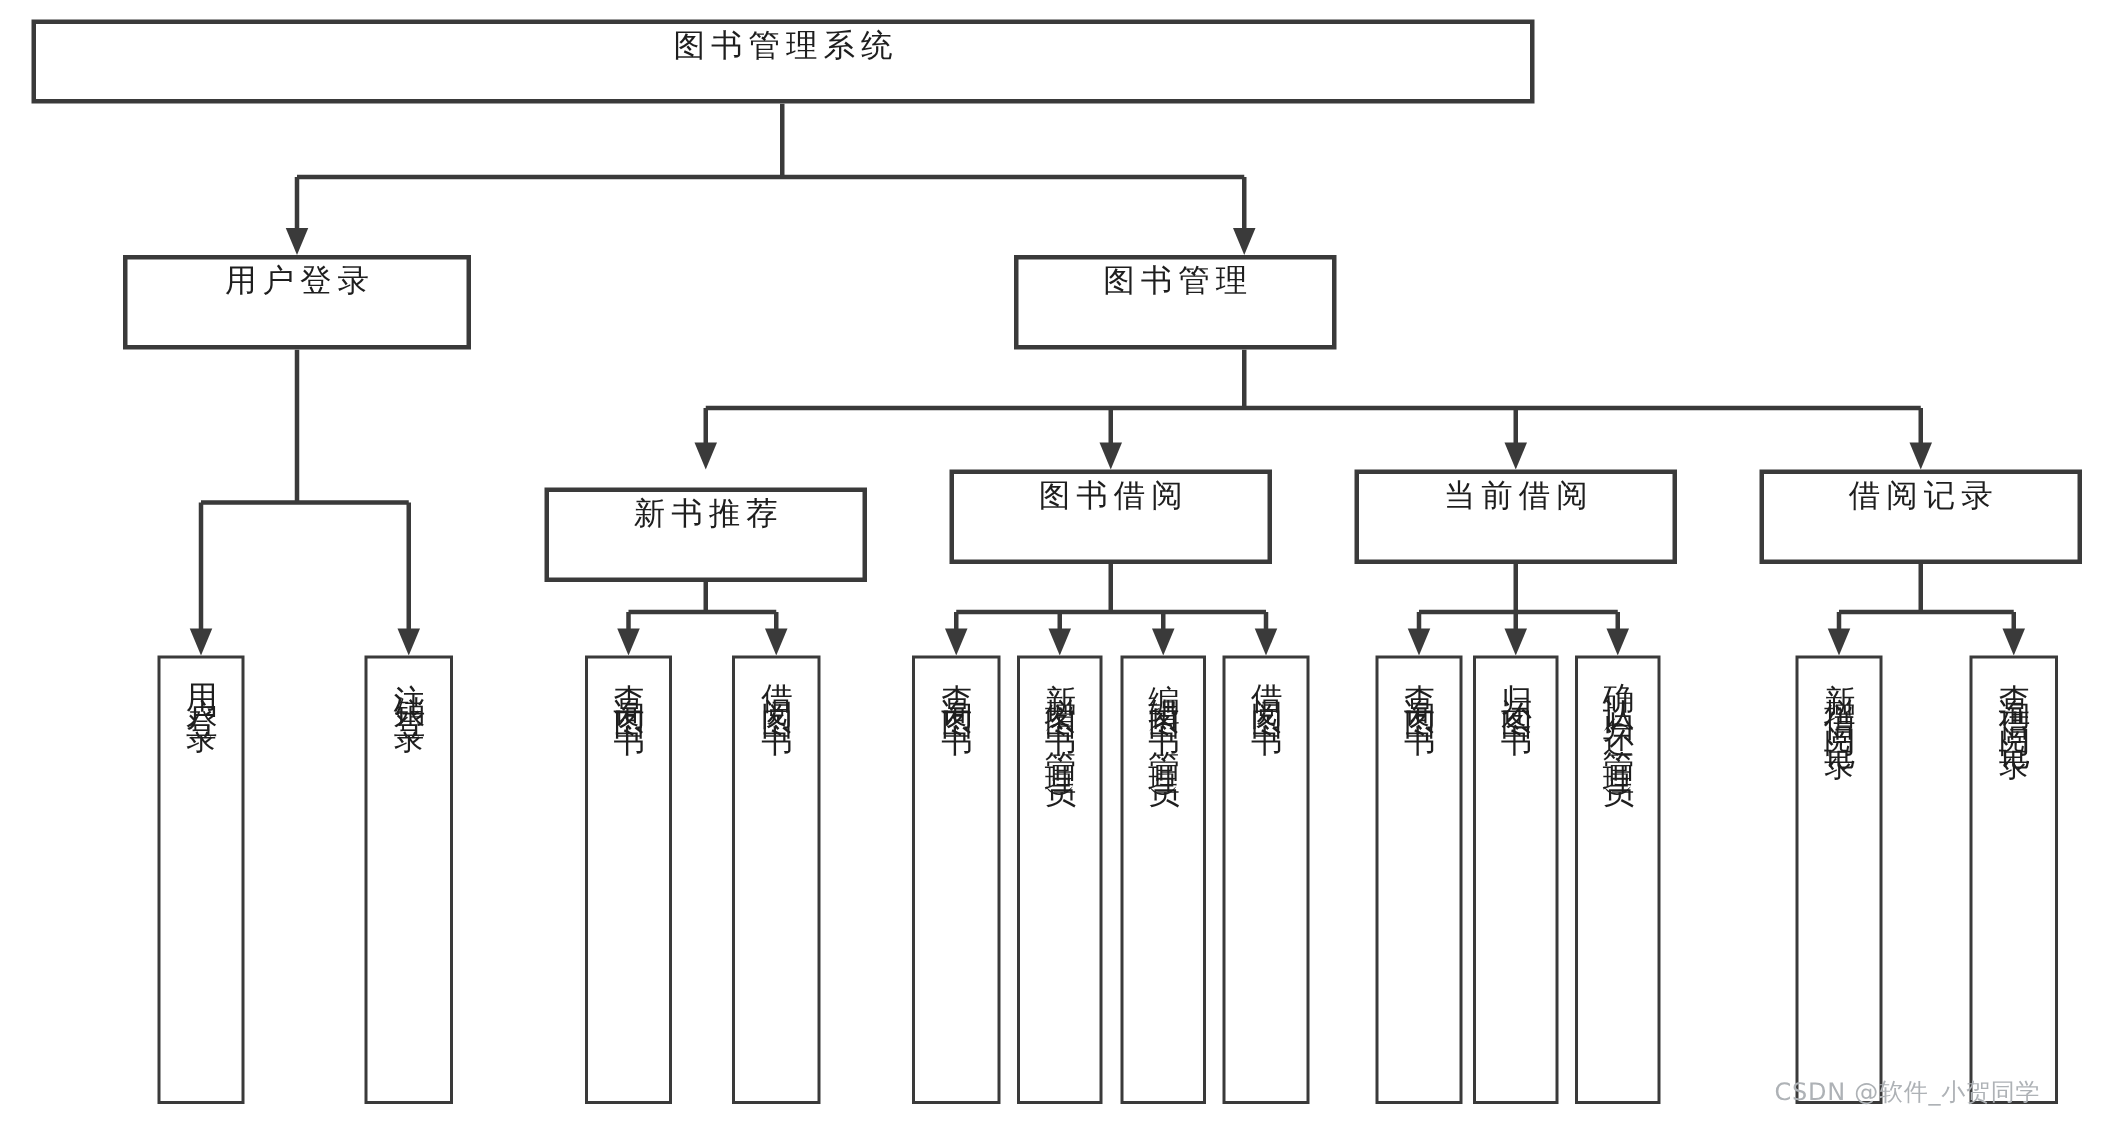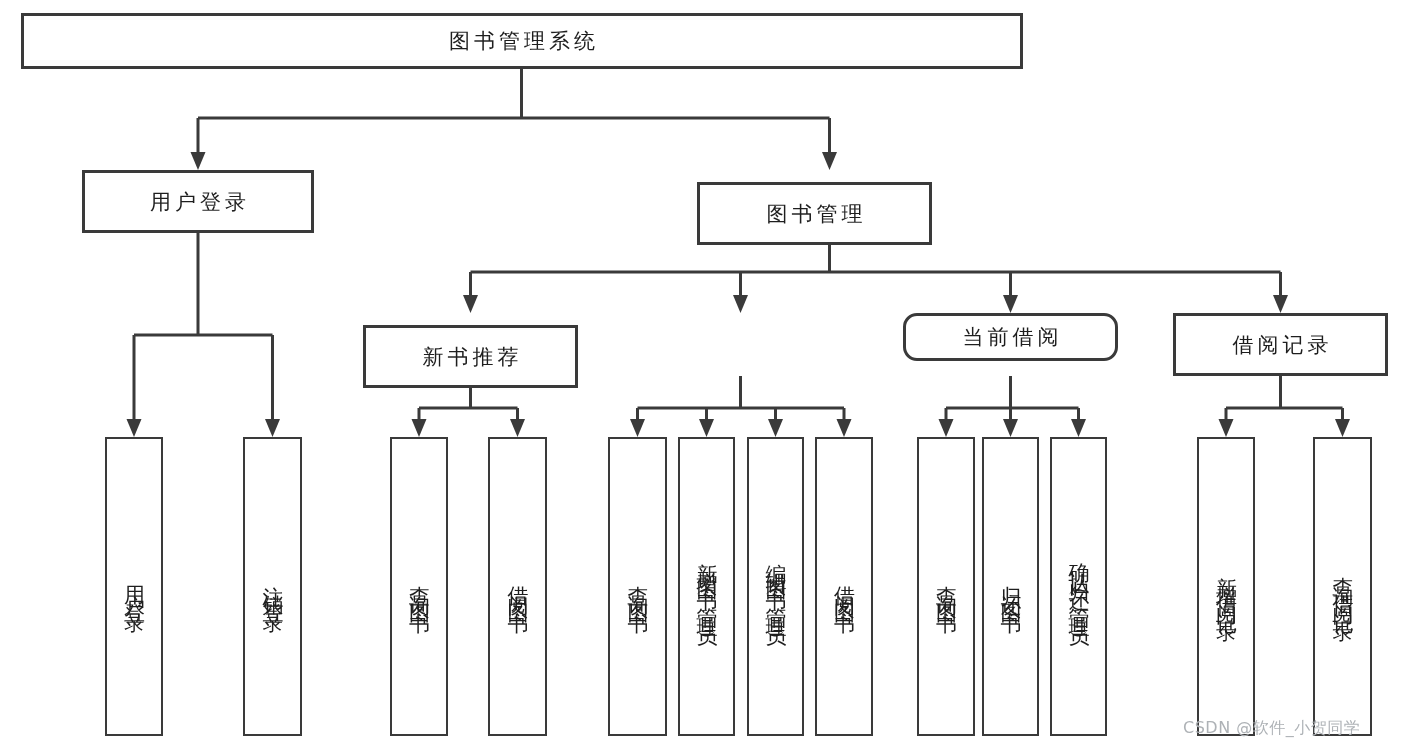--- a/index.html
+++ b/index.html
@@ -20,21 +20,21 @@
   }
   .wires{
     position:absolute;left:0;top:0;width:1405px;height:747px;
     color:var(--line);
     pointer-events:none;
   }
   .node{
     position:absolute;
     background:#ffffff;
     border:3px solid var(--box_border);
-    display:flex;align-items:center;justify-content:center;
+    display:flex;align-items:flex-start;justify-content:center;
     font-size:21px;
     letter-spacing:4px;
     color:var(--text);
     white-space:nowrap;
   }
   .node .lbl{text-indent:4px;} 
   .leaf{
     border-width:2px;
     letter-spacing:0;
   }
@@ -101,28 +101,31 @@
     </g>
   </svg>
 
   <div class="node" style="left:21px;top:13px;width:1002px;height:56px;">
     <span class="lbl">图书管理系统</span>
   </div>
 
   <div class="node" style="left:82px;top:170px;width:232px;height:63px;">
     <span class="lbl">用户登录</span>
   </div>
-  <div class="node" style="left:697px;top:170px;width:235px;height:63px;margin-top:12px;">
+  <div class="node" style="left:676px;top:170px;width:215px;height:63px;">
     <span class="lbl">图书管理</span>
   </div>
 
   <div class="node" style="left:363px;top:313px;width:215px;height:63px;margin-top:12px;">
     <span class="lbl">新书推荐</span>
   </div>
-  <div class="node" style="left:903px;top:313px;width:215px;height:48px;border-radius:14px;">
+  <div class="node" style="left:633px;top:313px;width:215px;height:63px;">
+    <span class="lbl">图书借阅</span>
+  </div>
+  <div class="node" style="left:903px;top:313px;width:215px;height:63px;">
     <span class="lbl">当前借阅</span>
   </div>
   <div class="node" style="left:1173px;top:313px;width:215px;height:63px;">
     <span class="lbl">借阅记录</span>
   </div>
 
   <div class="node leaf" style="left:105px;top:437px;width:58px;height:299px;">
     <span class="vtxt">用户登录</span>
   </div>
   <div class="node leaf" style="left:243px;top:437px;width:59px;height:299px;">

